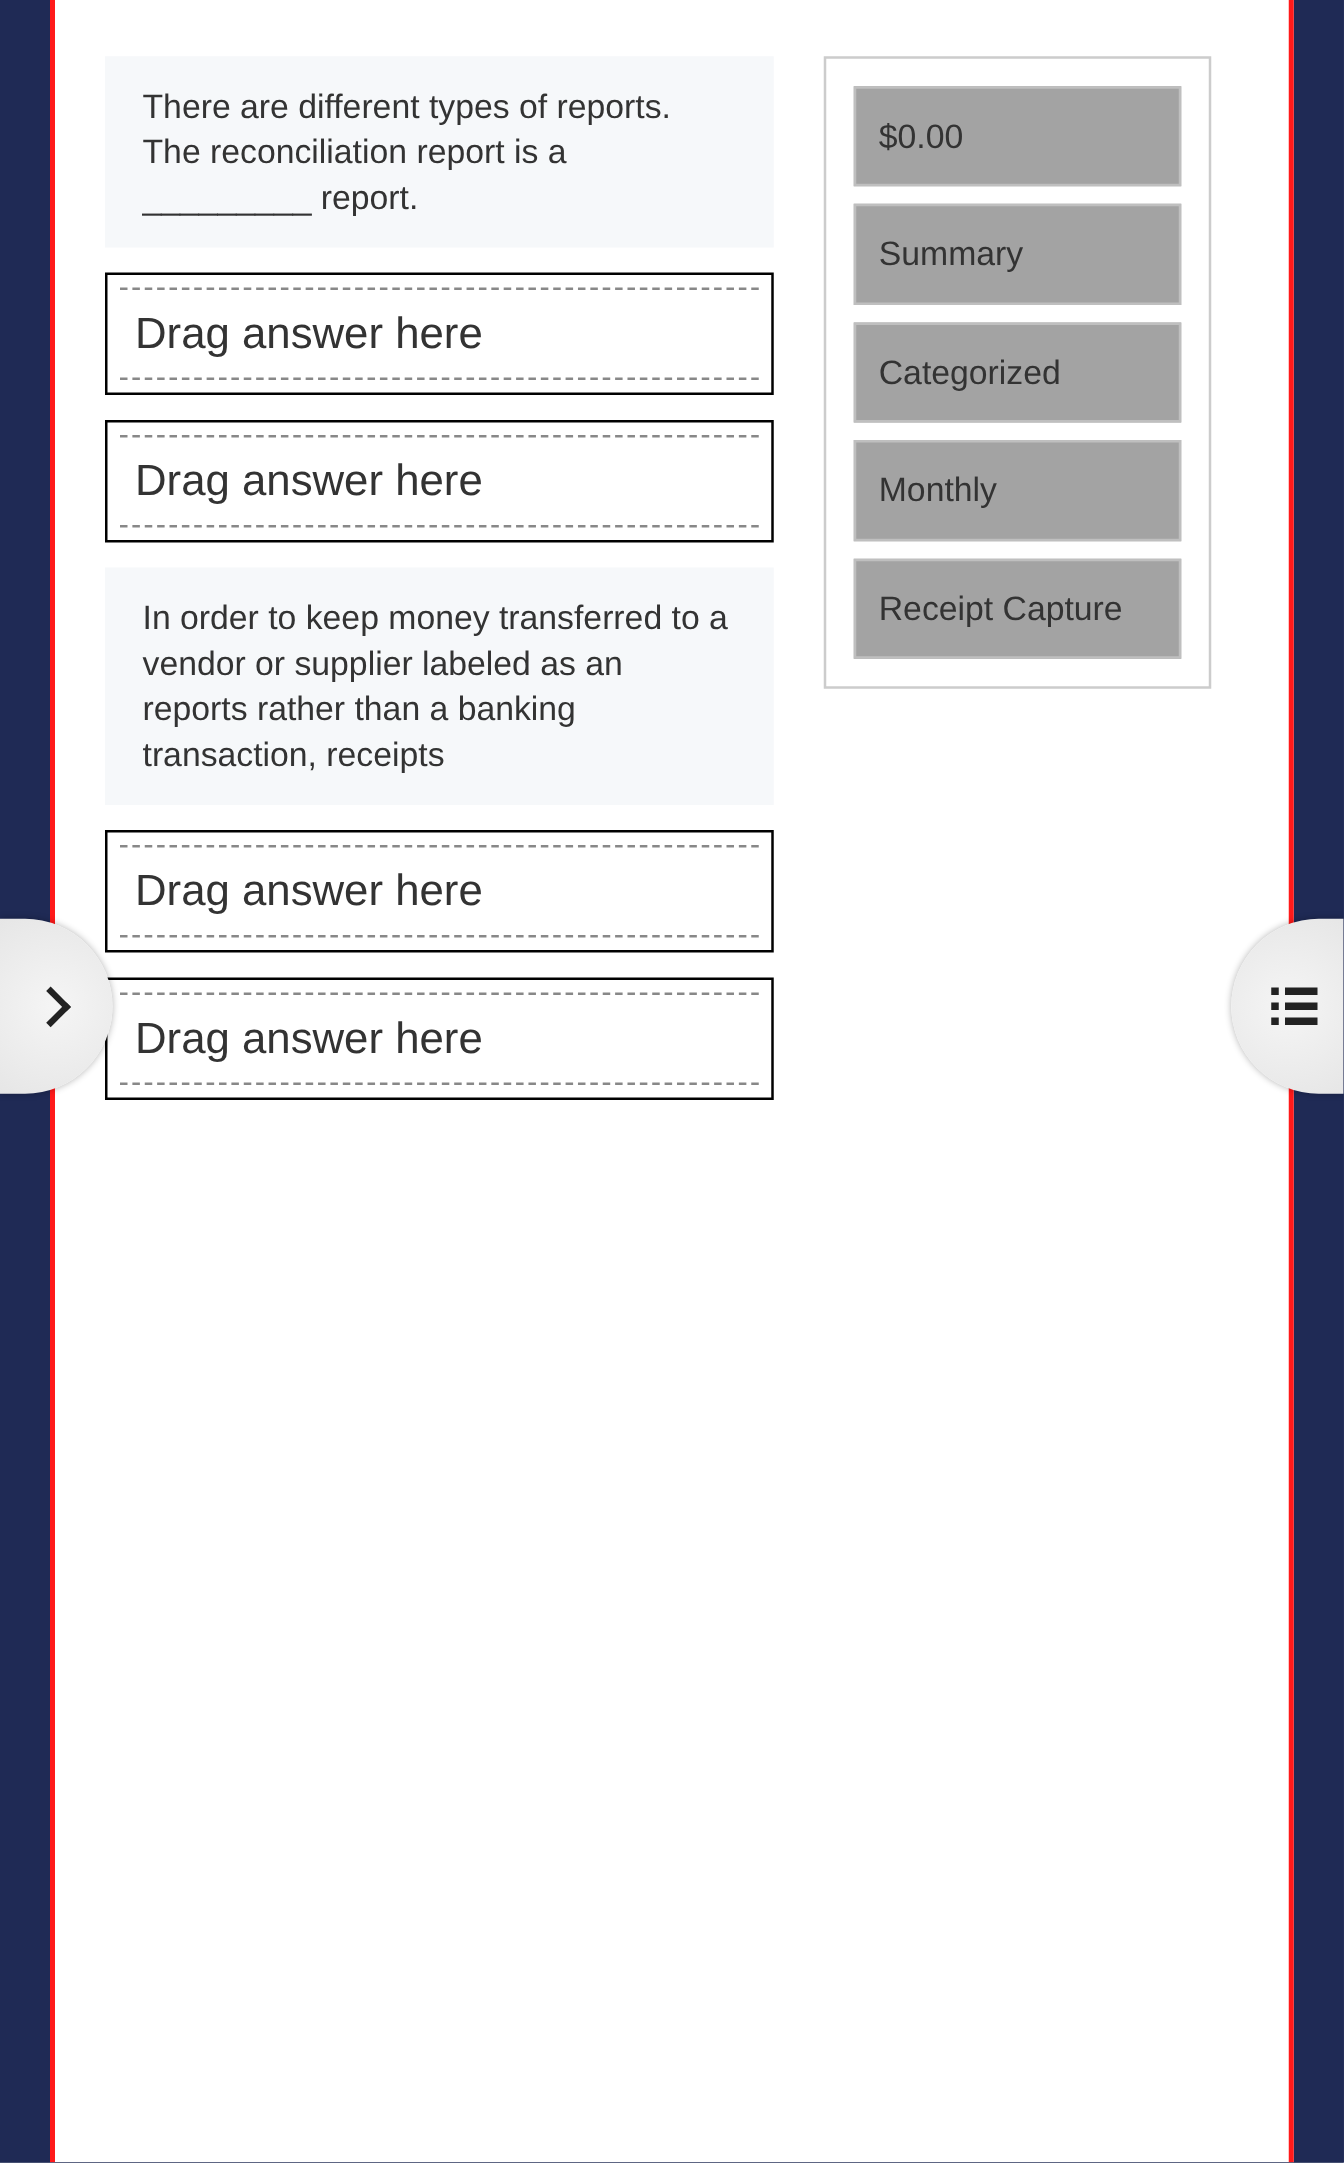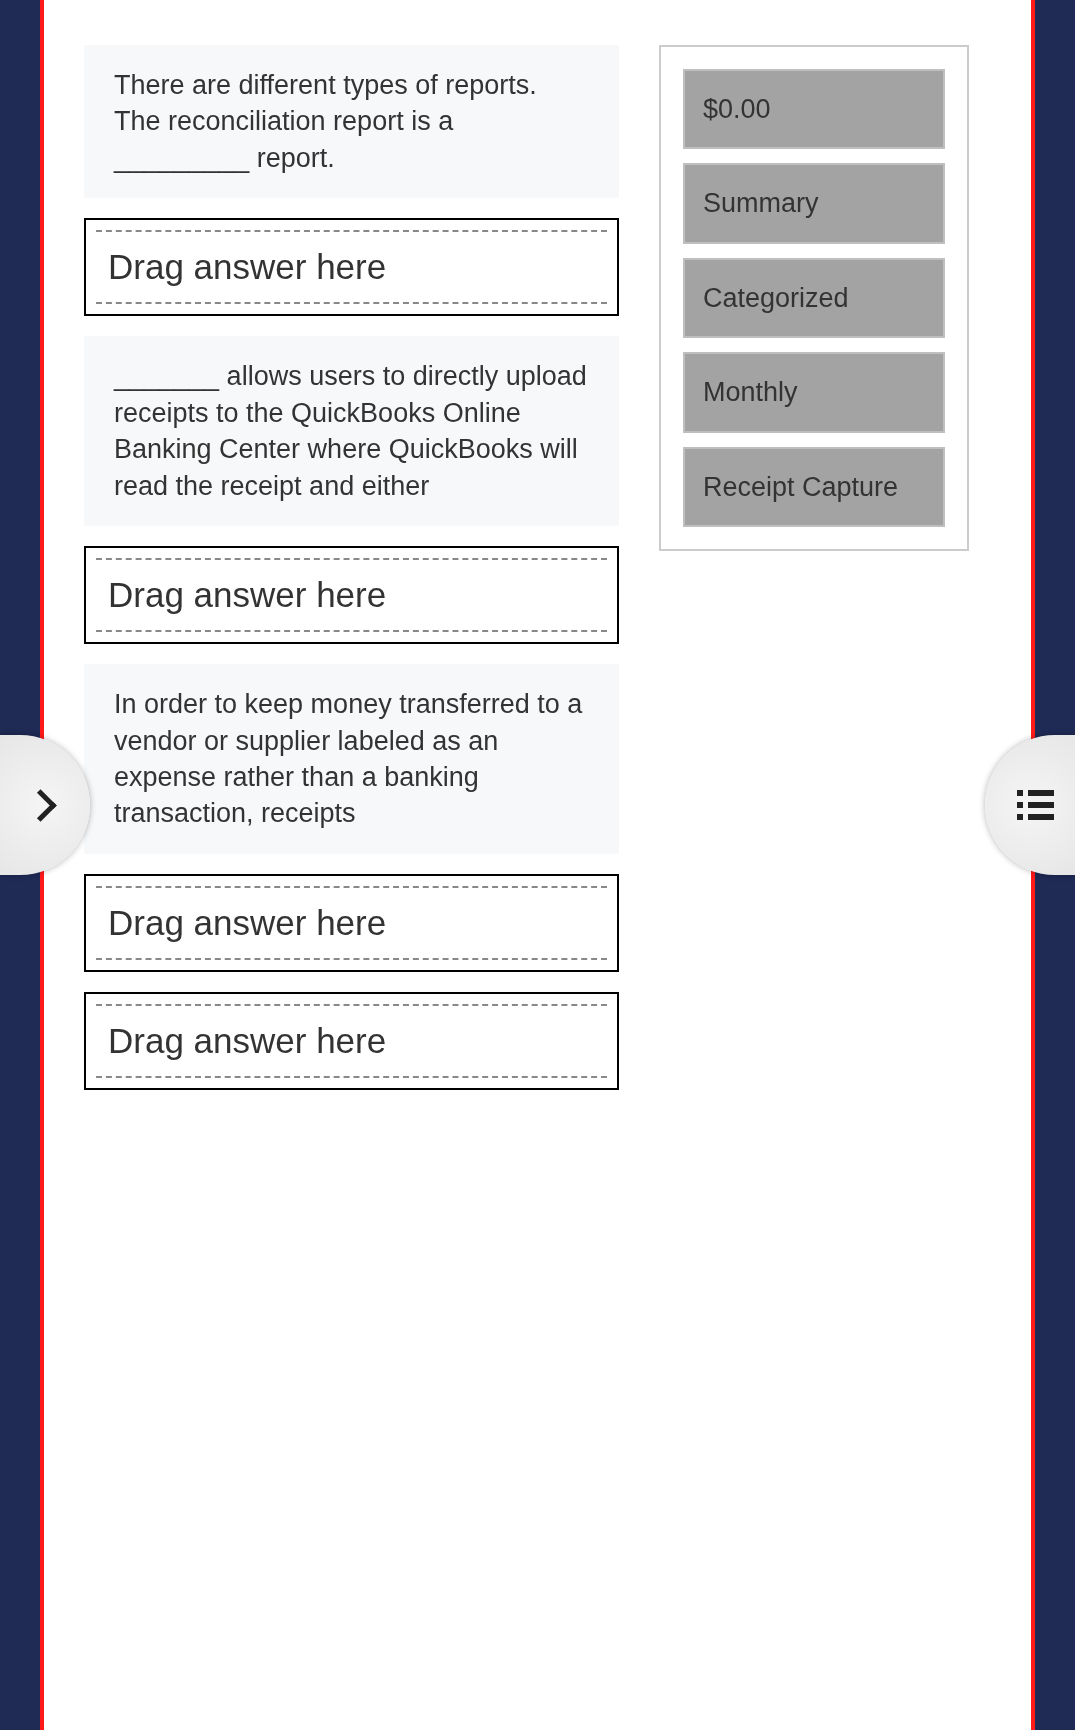--- a/index.html
+++ b/index.html
@@ -160,29 +160,26 @@
 
       <div class="questions-col">
 
         <div class="question-card">
           <span>There are different types of reports. The reconciliation report is a _________ report.</span>
         </div>
         <div class="drop-zone">
           <div class="drop-inner">Drag answer here</div>
         </div>
 
+        <div class="drop-zone">
+          <div class="drop-inner">Drag answer here</div>
+        </div>
+
         <div class="question-card">
-          <span>_______ allows users to directly upload receipts to the QuickBooks Online Banking Center where QuickBooks will read the receipt and either</span>
-        </div>
-        <div class="drop-zone">
-          <div class="drop-inner">Drag answer here</div>
-        </div>
-
-        <div class="question-card">
-          <span>In order to keep money transferred to a vendor or supplier labeled as an expense rather than a banking transaction, receipts</span>
+          <span>In order to keep money transferred to a vendor or supplier labeled as an reports rather than a banking transaction, receipts</span>
         </div>
         <div class="drop-zone">
           <div class="drop-inner">Drag answer here</div>
         </div>
 
         <div class="drop-zone">
           <div class="drop-inner">Drag answer here</div>
         </div>
 
 

